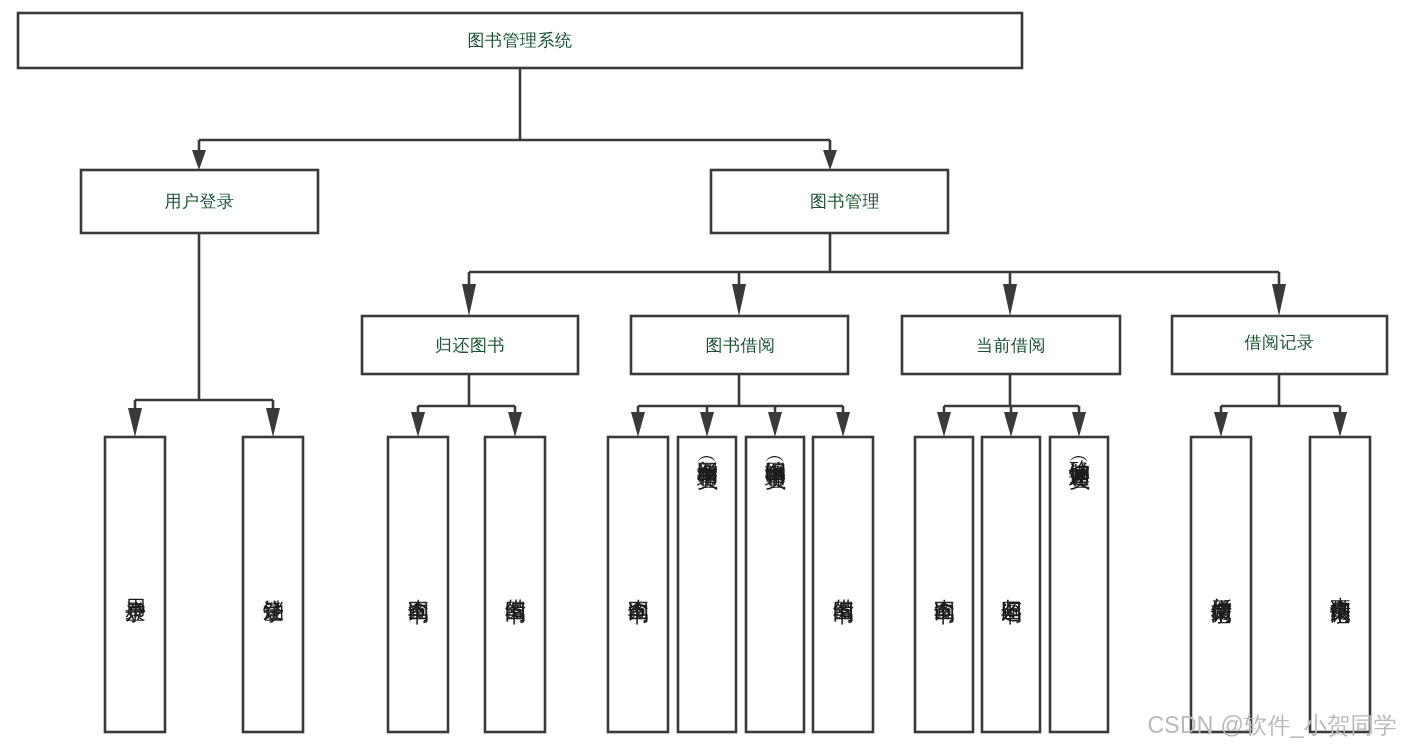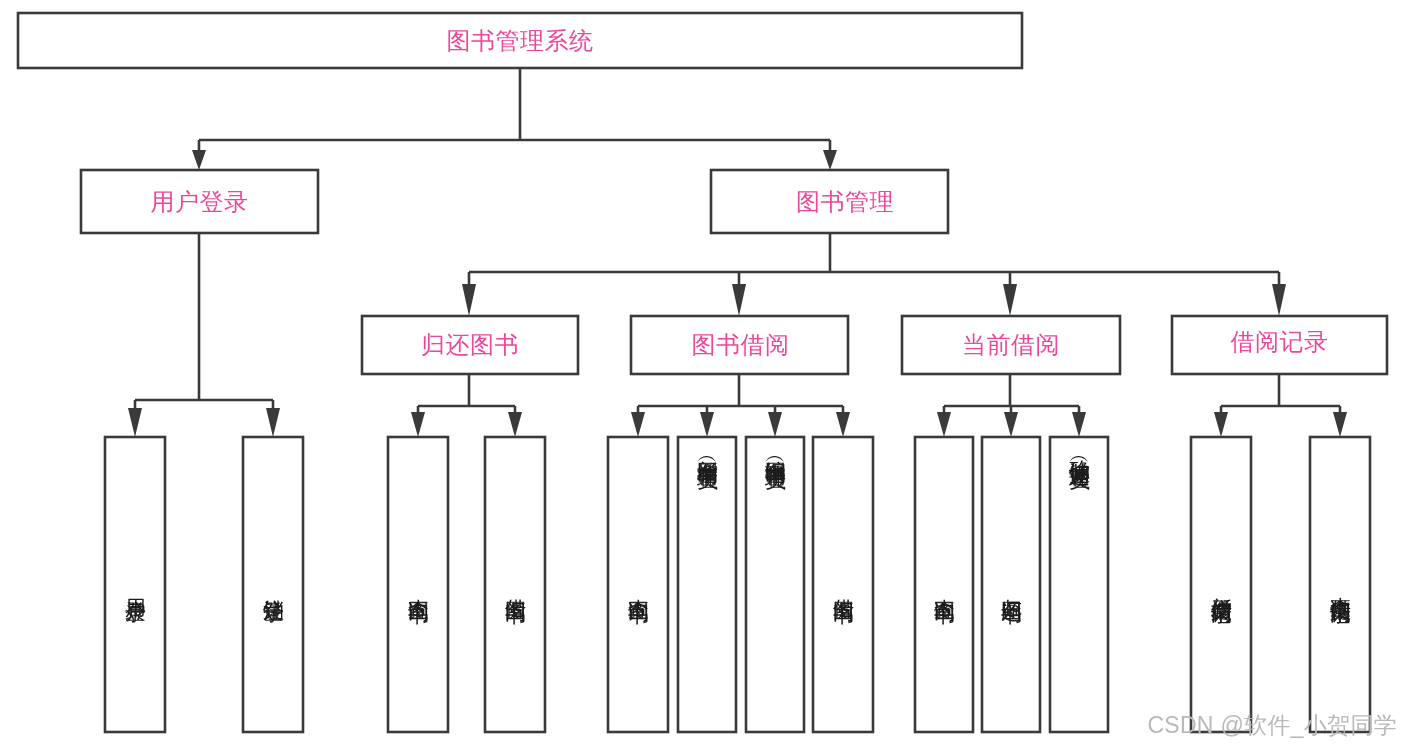--- a/index.html
+++ b/index.html
@@ -70,22 +70,22 @@
   .hlabel-wrap {
     position: absolute;
     display: flex;
     align-items: center;
     justify-content: center;
     box-sizing: border-box;
     pointer-events: none;
   }
   .hlabel-text {
     font-family: Liberation Mono, monospace;
-    font-size: 24px;
-    color: #ec4899;
+    font-size: 17px;
+    color: #14532d;
     letter-spacing: 0.5px;
     white-space: nowrap;
   }
 </style>
 </head>
 <body>
 
 <div id="diagram-root">
 
   <svg class="diagram" viewBox="0 0 1405 747">

